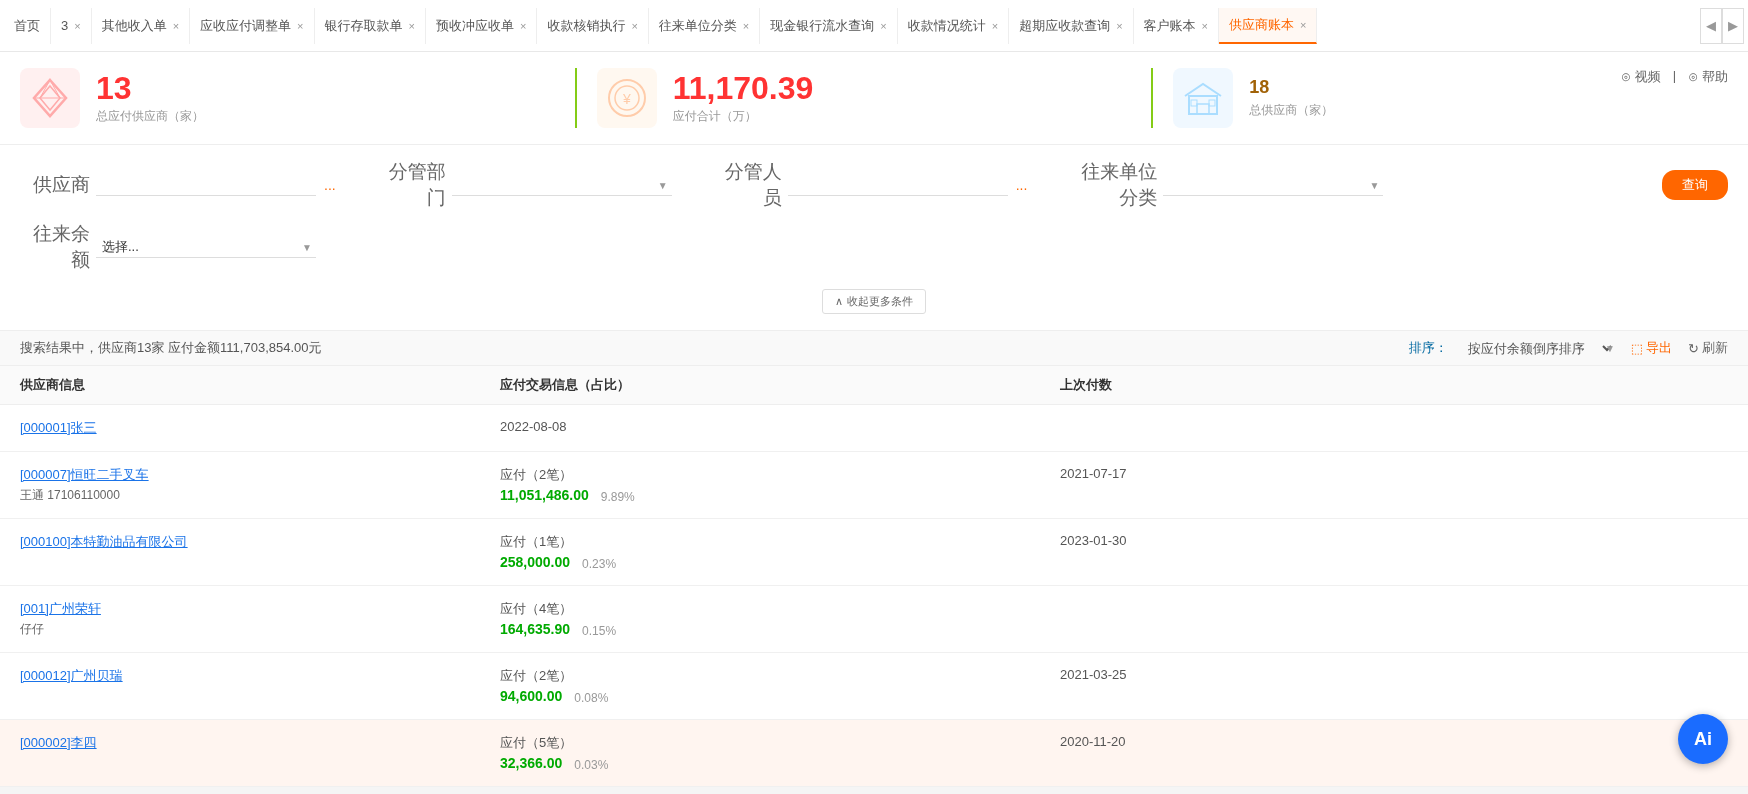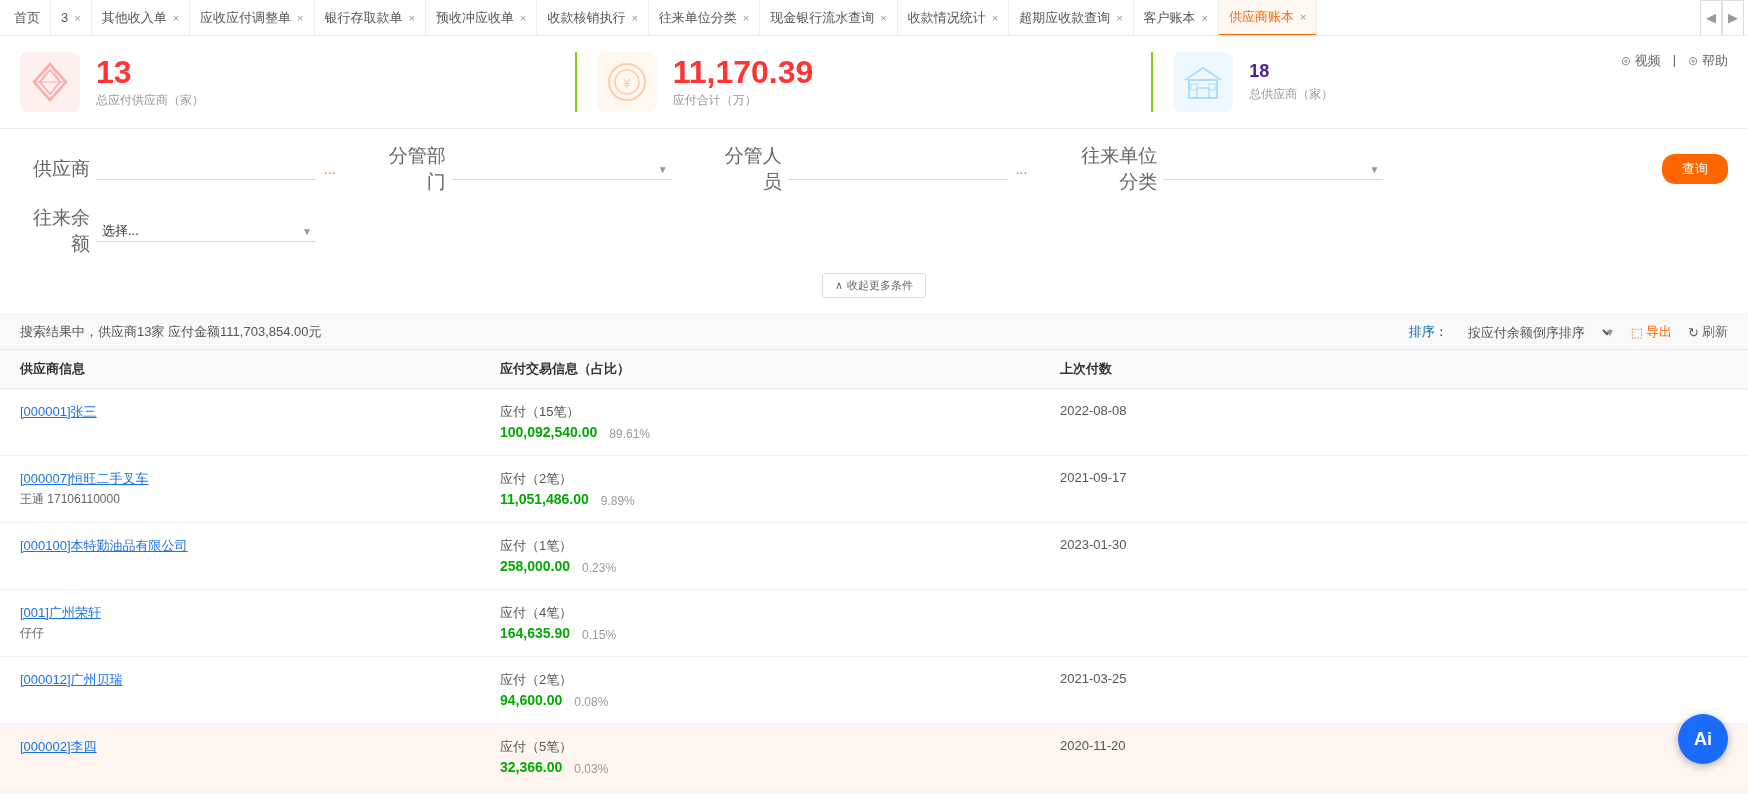--- a/index.html
+++ b/index.html
@@ -1,21 +1,21 @@
 <!DOCTYPE html>
 <html><head>
   <meta charset="utf-8">
   <style>
     * { margin: 0; padding: 0; box-sizing: border-box; }
     body { font-family: 'Microsoft YaHei', Arial, sans-serif; font-size: 13px; background: #f5f5f5; color: #333; width: 1748px; overflow-x: hidden; }
 
     
     .top-nav {
       display: flex; align-items: center; background: #fff;
-      border-bottom: 1px solid #e8e8e8; height: 36px; padding: 0 4px;
+      border-bottom: 1px solid #e8e8e8; height: 52px; padding: 0 4px;
       overflow: hidden; white-space: nowrap;
     }
     .nav-tab {
       display: inline-flex; align-items: center; padding: 0 10px; height: 36px;
       font-size: 13px; color: #555; cursor: pointer; border-right: 1px solid #eee;
       flex-shrink: 0;
     }
     .nav-tab.active { color: #ff6600; border-bottom: 2px solid #ff6600; background: #fff8f3; }
     .nav-tab .close-btn { margin-left: 6px; color: #999; font-size: 11px; cursor: pointer; }
     .nav-arrows { display: flex; margin-left: auto; }
@@ -33,21 +33,21 @@
     .summary-card:last-child { border-right: none; }
     .summary-icon {
       width: 60px; height: 60px; margin-right: 16px; display: flex; align-items: center; justify-content: center;
       border-radius: 8px; flex-shrink: 0;
     }
     .summary-icon.pink { background: #fff0f0; }
     .summary-icon.orange { background: #fff8f0; }
     .summary-icon.blue { background: #f0f8ff; }
     .summary-value { font-size: 32px; font-weight: bold; color: #ff3333; line-height: 1; }
     .summary-label { font-size: 12px; color: #999; margin-top: 4px; }
-    .summary-sub { font-size: 18px; font-weight: bold; color: #4c1d95; }
+    .summary-sub { font-size: 18px; font-weight: bold; color: #a16207; }
     .top-right-links { position: absolute; right: 20px; top: 16px; font-size: 13px; color: #666; display: flex; gap: 12px; }
     .top-right-links span { cursor: pointer; color: #666; }
 
     
     .filter-area {
       background: #fff; padding: 14px 20px 10px; border-bottom: 1px solid #eee;
     }
     .filter-row { display: flex; align-items: center; margin-bottom: 10px; gap: 10px; }
     .filter-item { display: flex; align-items: center; gap: 6px; }
     .filter-label { color: #666; font-size: 19px; width: 70px; text-align: right; flex-shrink: 0; }
@@ -310,50 +310,41 @@
   <div class="table-header">
     <div class="col-supplier">供应商信息</div>
     <div class="col-transaction">应付交易信息（占比）</div>
     <div class="col-lastpay">上次付数</div>
   </div>
 
   <div class="table-row">
     <div class="col-supplier">
       <div class="supplier-name">[000001]张三</div>
     </div>
-    <div class="col-transaction">
-      <div class="transaction-info">
-        <span class="transaction-label">应付（15笔）</span>
-      </div>
-      <div class="transaction-row">
-        <span class="transaction-amount">100,092,540.00</span>
-        <span class="transaction-pct">89.61%</span>
-      </div>
-    </div>
     <div class="col-lastpay">
       <span class="last-pay-date">2022-08-08</span>
     </div>
   </div>
 
   <div class="table-row">
     <div class="col-supplier">
       <div class="supplier-name">[000007]恒旺二手叉车</div>
       <div class="supplier-contact">王通  17106110000</div>
     </div>
     <div class="col-transaction">
       <div class="transaction-info">
         <span class="transaction-label">应付（2笔）</span>
       </div>
       <div class="transaction-row">
         <span class="transaction-amount">11,051,486.00</span>
         <span class="transaction-pct">9.89%</span>
       </div>
     </div>
     <div class="col-lastpay">
-      <span class="last-pay-date">2021-09-17</span>
+      <span class="last-pay-date">2021-07-17</span>
     </div>
   </div>
 
   <div class="table-row">
     <div class="col-supplier">
       <div class="supplier-name">[000100]本特勤油品有限公司</div>
     </div>
     <div class="col-transaction">
       <div class="transaction-info">
         <span class="transaction-label">应付（1笔）</span>

